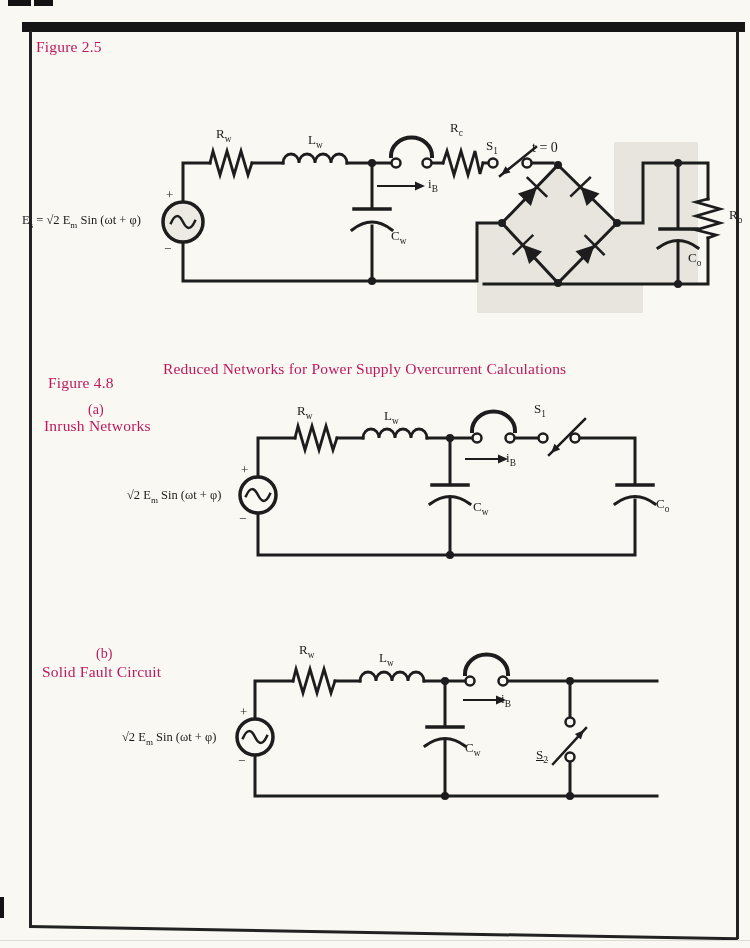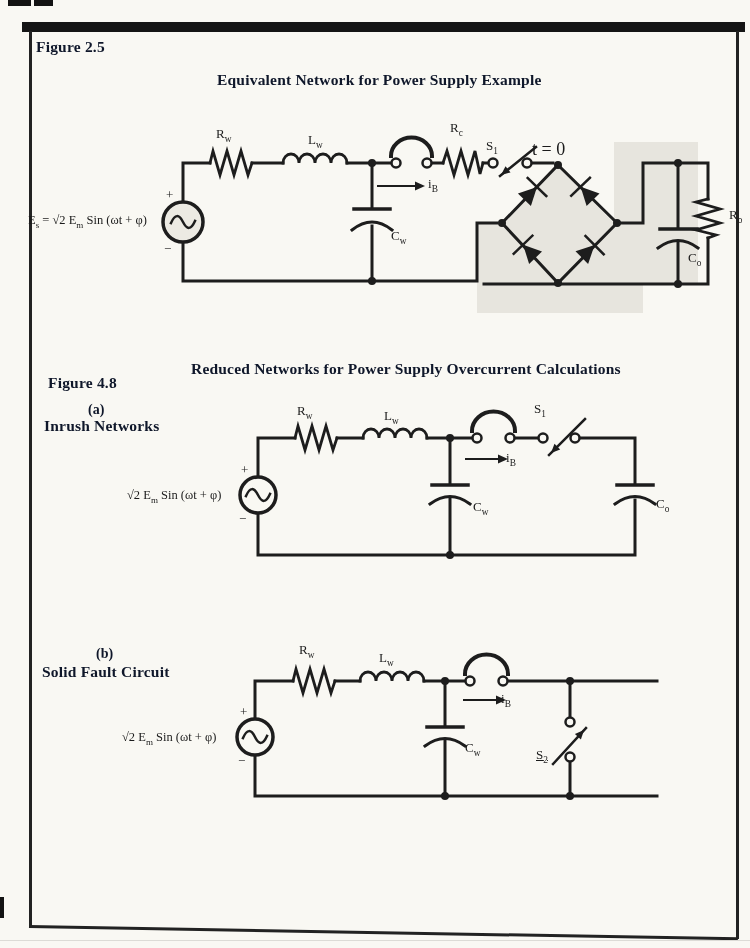--- a/index.html
+++ b/index.html
@@ -12,24 +12,24 @@
   .frame-top{position:absolute;left:22px;top:22px;width:723px;height:10px;background:#151515;}
   .frame-left{position:absolute;left:29px;top:31px;width:3px;height:896px;background:#222;}
   .frame-right{position:absolute;left:736px;top:31px;width:3px;height:908px;background:#222;}
   .frame-bottom{position:absolute;left:29px;top:925px;width:709px;height:3px;background:#222;
     transform:rotate(1.0deg);transform-origin:left center;}
   .ghost-line{position:absolute;left:0;top:940px;width:750px;height:1px;background:#dcdbd6;}
   .art{position:absolute;left:0;top:0;}
   .lbl{position:absolute;font-size:13px;line-height:1.1;white-space:nowrap;color:#1b1b1b;}
   .lbl sub{font-size:0.72em;}
   .lbl-eq{font-size:12.5px;}
-  .hd{position:absolute;font-weight:bold;white-space:nowrap;color:#0f172a;text-align:right;}
+  .hd{position:absolute;font-weight:normal;white-space:nowrap;color:#be185d;text-align:right;}
   .hd15{font-size:15.5px;letter-spacing:0.2px;}
   .hd14{font-size:14px;}
-  .sm{font-size:18px;}
+  .sm{font-size:14px;}
 </style>
 </head>
 <body>
 
 <div class="page">
 
   <div class="mark" style="left:8px;top:0;width:23px;height:6px;"></div>
   <div class="mark" style="left:34px;top:0;width:19px;height:6px;"></div>
   <div class="mark" style="left:0;top:897px;width:4px;height:21px;"></div>
   <div class="frame-top"></div>
@@ -192,37 +192,36 @@
       <g fill="#1d1d1d" stroke="none">
         <circle cx="445" cy="681" r="4"></circle>
           <circle cx="570" cy="681" r="4"></circle>
         <circle cx="445" cy="796" r="4"></circle>
           <circle cx="570" cy="796" r="4"></circle>
       </g>
     </g>
   </svg>
 
   <span class="hd hd15" style="left:36px;top:38px;">Figure 2.5</span>
-  <span class="hd hd15" style="left:217px;top:71px;">Equivalent Network for Power Supply Example</span>
 
   <span class="lbl" style="left:216px;top:127px;"><span>R</span><sub>w</sub></span>
   <span class="lbl" style="left:308px;top:133px;"><span>L</span><sub>w</sub></span>
   <span class="lbl" style="left:450px;top:121px;"><span>R</span><sub>c</sub></span>
   <span class="lbl" style="left:486px;top:139px;"><span>S</span><sub>1</sub></span>
   <span class="lbl sm" style="left:532px;top:140px;">t = 0</span>
   <span class="lbl" style="left:428px;top:177px;"><span>i</span><sub>B</sub></span>
   <span class="lbl" style="left:391px;top:229px;"><span>C</span><sub>w</sub></span>
   <span class="lbl" style="left:688px;top:251px;"><span>C</span><sub>o</sub></span>
   <span class="lbl" style="left:721px;top:208px;margin-left:8px;"><span>R</span><sub>o</sub></span>
-  <span class="lbl lbl-eq" style="left:28px;top:214px;"><span>E</span><sub>s</sub><span> = √2 E</span><sub>m</sub><span> Sin (ωt + φ)</span></span>
+  <span class="lbl lbl-eq" style="left:22px;top:214px;"><span>E</span><sub>s</sub><span> = √2 E</span><sub>m</sub><span> Sin (ωt + φ)</span></span>
   <span class="lbl" style="left:166px;top:188px;">+</span>
   <span class="lbl" style="left:164px;top:242px;">−</span>
 
   <span class="hd hd15" style="left:48px;top:374px;">Figure 4.8</span>
-  <span class="hd hd15" style="left:163px;top:360px;margin-left:28px;">Reduced Networks for Power Supply Overcurrent Calculations</span>
+  <span class="hd hd15" style="left:163px;top:360px;">Reduced Networks for Power Supply Overcurrent Calculations</span>
   <span class="hd hd14" style="left:88px;top:402px;">(a)</span>
   <span class="hd hd15" style="left:44px;top:417px;">Inrush Networks</span>
 
   <span class="lbl" style="left:297px;top:404px;"><span>R</span><sub>w</sub></span>
   <span class="lbl" style="left:384px;top:409px;"><span>L</span><sub>w</sub></span>
   <span class="lbl" style="left:534px;top:402px;"><span>S</span><sub>1</sub></span>
   <span class="lbl" style="left:506px;top:451px;"><span>i</span><sub>B</sub></span>
   <span class="lbl" style="left:473px;top:500px;"><span>C</span><sub>w</sub></span>
   <span class="lbl" style="left:656px;top:497px;"><span>C</span><sub>o</sub></span>
   <span class="lbl lbl-eq" style="left:127px;top:489px;"><span>√2 E</span><sub>m</sub><span> Sin (ωt + φ)</span></span>

